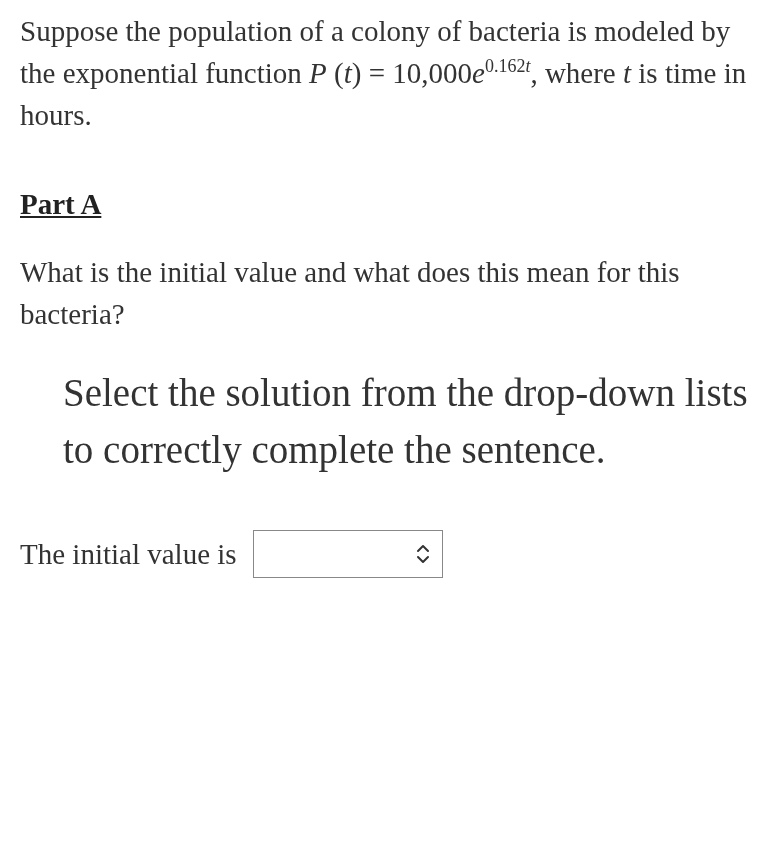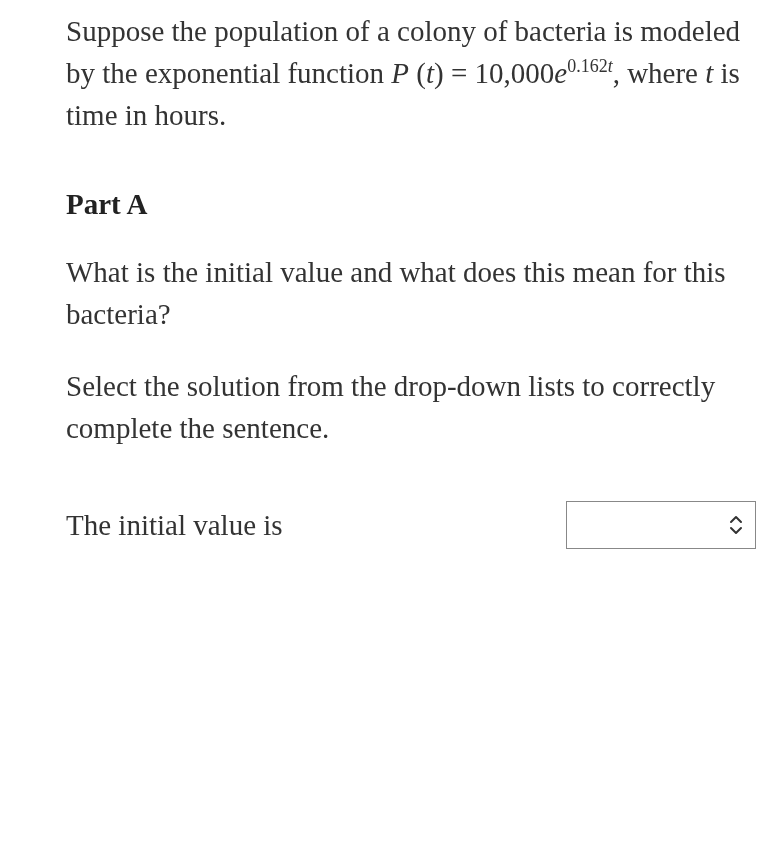--- a/index.html
+++ b/index.html
@@ -4,59 +4,60 @@
 <style>
   html, body {
     margin: 0;
     padding: 0;
     width: 782px;
     background: #ffffff;
     font-family: Georgia, 'Times New Roman', serif;
     color: #333333;
   }
   .page {
-    padding: 10px 20px 20px 66px;
+    padding: 10px 20px 20px 20px;
     box-sizing: border-box;
   }
   .intro {
     font-size: 29px;
     line-height: 1.45;
     margin-bottom: 52px;
   }
   .math-var {
     font-style: italic;
     font-family: 'Times New Roman', serif;
   }
   .math {
     font-family: 'Times New Roman', serif;
   }
   .part-heading {
     font-size: 29px;
     font-weight: bold;
     color: #222222;
     margin-bottom: 30px;
+    text-decoration: underline;
   }
   .question {
     font-size: 29px;
     line-height: 1.45;
     margin-bottom: 30px;
   }
   .instruction {
-    font-size: 29px;
+    font-size: 39px;
     line-height: 1.45;
     margin-bottom: 52px;
+    margin-left: 43px;
   }
   .answer-line {
     font-size: 29px;
     line-height: 1.45;
     display: flex;
     align-items: center;
     flex-wrap: wrap;
     gap: 10px;
-    justify-content: space-between;
   }
   .dropdown {
     display: inline-flex;
     align-items: center;
     justify-content: flex-end;
     border: 1px solid #888888;
     background: #ffffff;
     height: 48px;
     width: 190px;
     padding: 0 10px 0 10px;

